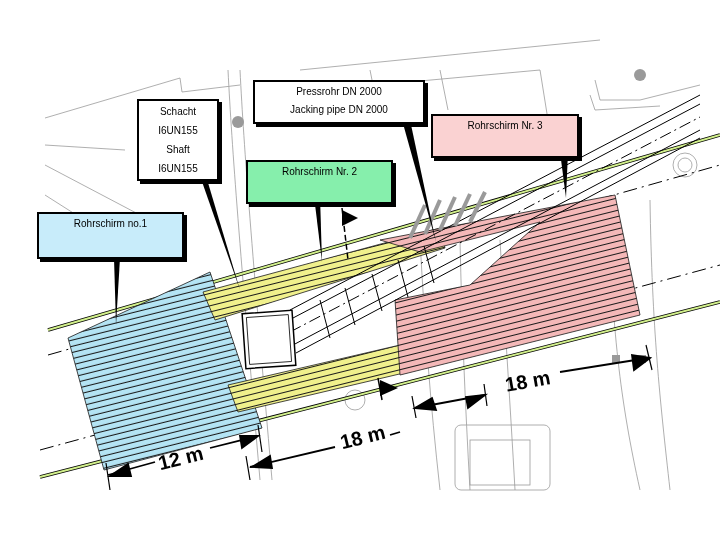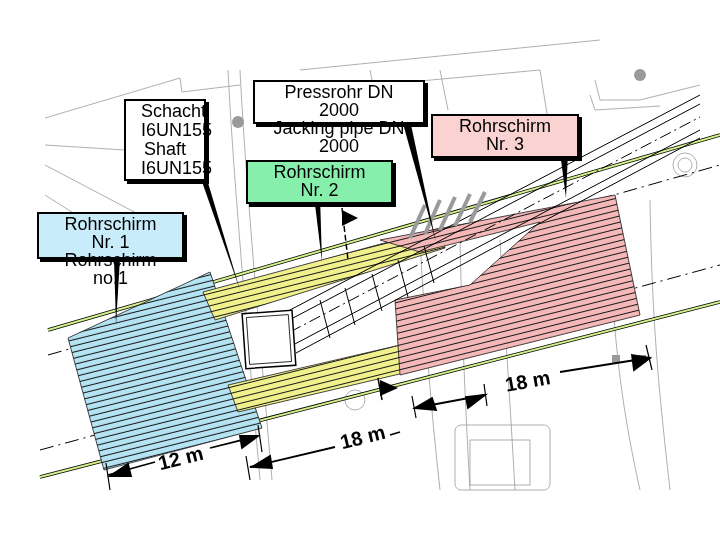--- a/index.html
+++ b/index.html
@@ -1,20 +1,20 @@
 <!DOCTYPE html>
 <html><head>
 <meta charset="utf-8">
 <style>
   html, body { margin:0; padding:0; background:#ffffff; }
   body { width:720px; height:540px; position:relative; overflow:hidden; font-family:"Liberation Sans", sans-serif; }
   #map { position:absolute; left:0; top:0; width:720px; height:540px; }
   .label-box {
     position:absolute; border:2px solid #000; box-sizing:border-box;
-    text-align:center; color:#000; font-size:18px; line-height:18px;
+    text-align:center; color:#000; font-size:10px; line-height:18px;
     padding:1px 15px; box-shadow:3px 3px 0 #000;
   }
   .label-box .de { display:block; font-weight:normal; }
   .label-box .en { display:block; }
   .dim-label { position:absolute; font-weight:bold; font-size:20px; color:#000; white-space:nowrap; transform-origin:center center; }
 </style>
 </head>
 <body>
 
 <svg id="map" viewBox="0 0 720 540" xmlns="http://www.w3.org/2000/svg">
@@ -139,25 +139,24 @@
     <line x1="412" y1="396" x2="416" y2="418" stroke-width="1.2"></line>
     <line x1="484" y1="384" x2="487" y2="406" stroke-width="1.2"></line>
 
     <line x1="560" y1="372" x2="648" y2="358"></line>
     <polygon points="650,358 632,355 634,370"></polygon>
     <line x1="646" y1="345" x2="652" y2="370" stroke-width="1.2"></line>
   </g>
 </svg>
 
 <div class="label-box" style="left:37px; top:212px; width:147px; height:47px; background:#c8ecfa;">
-  <span class="de">Rohrschirm Nr. 1</span>
   <span class="en">Rohrschirm no.1</span>
 </div>
 
-<div class="label-box" style="left:124px; top:99px; width:82px; height:82px; background:#ffffff; line-height:19px;">
+<div class="label-box" style="left:137px; top:99px; width:82px; height:82px; background:#ffffff; line-height:19px;">
   <span class="de">Schacht</span>
   <span class="de">I6UN155</span>
   <span class="en">Shaft</span>
   <span class="en">I6UN155</span>
 </div>
 
 <div class="label-box" style="left:246px; top:160px; width:147px; height:44px; background:#86efac;">
   <span class="de">Rohrschirm Nr. 2</span>
 </div>
 

